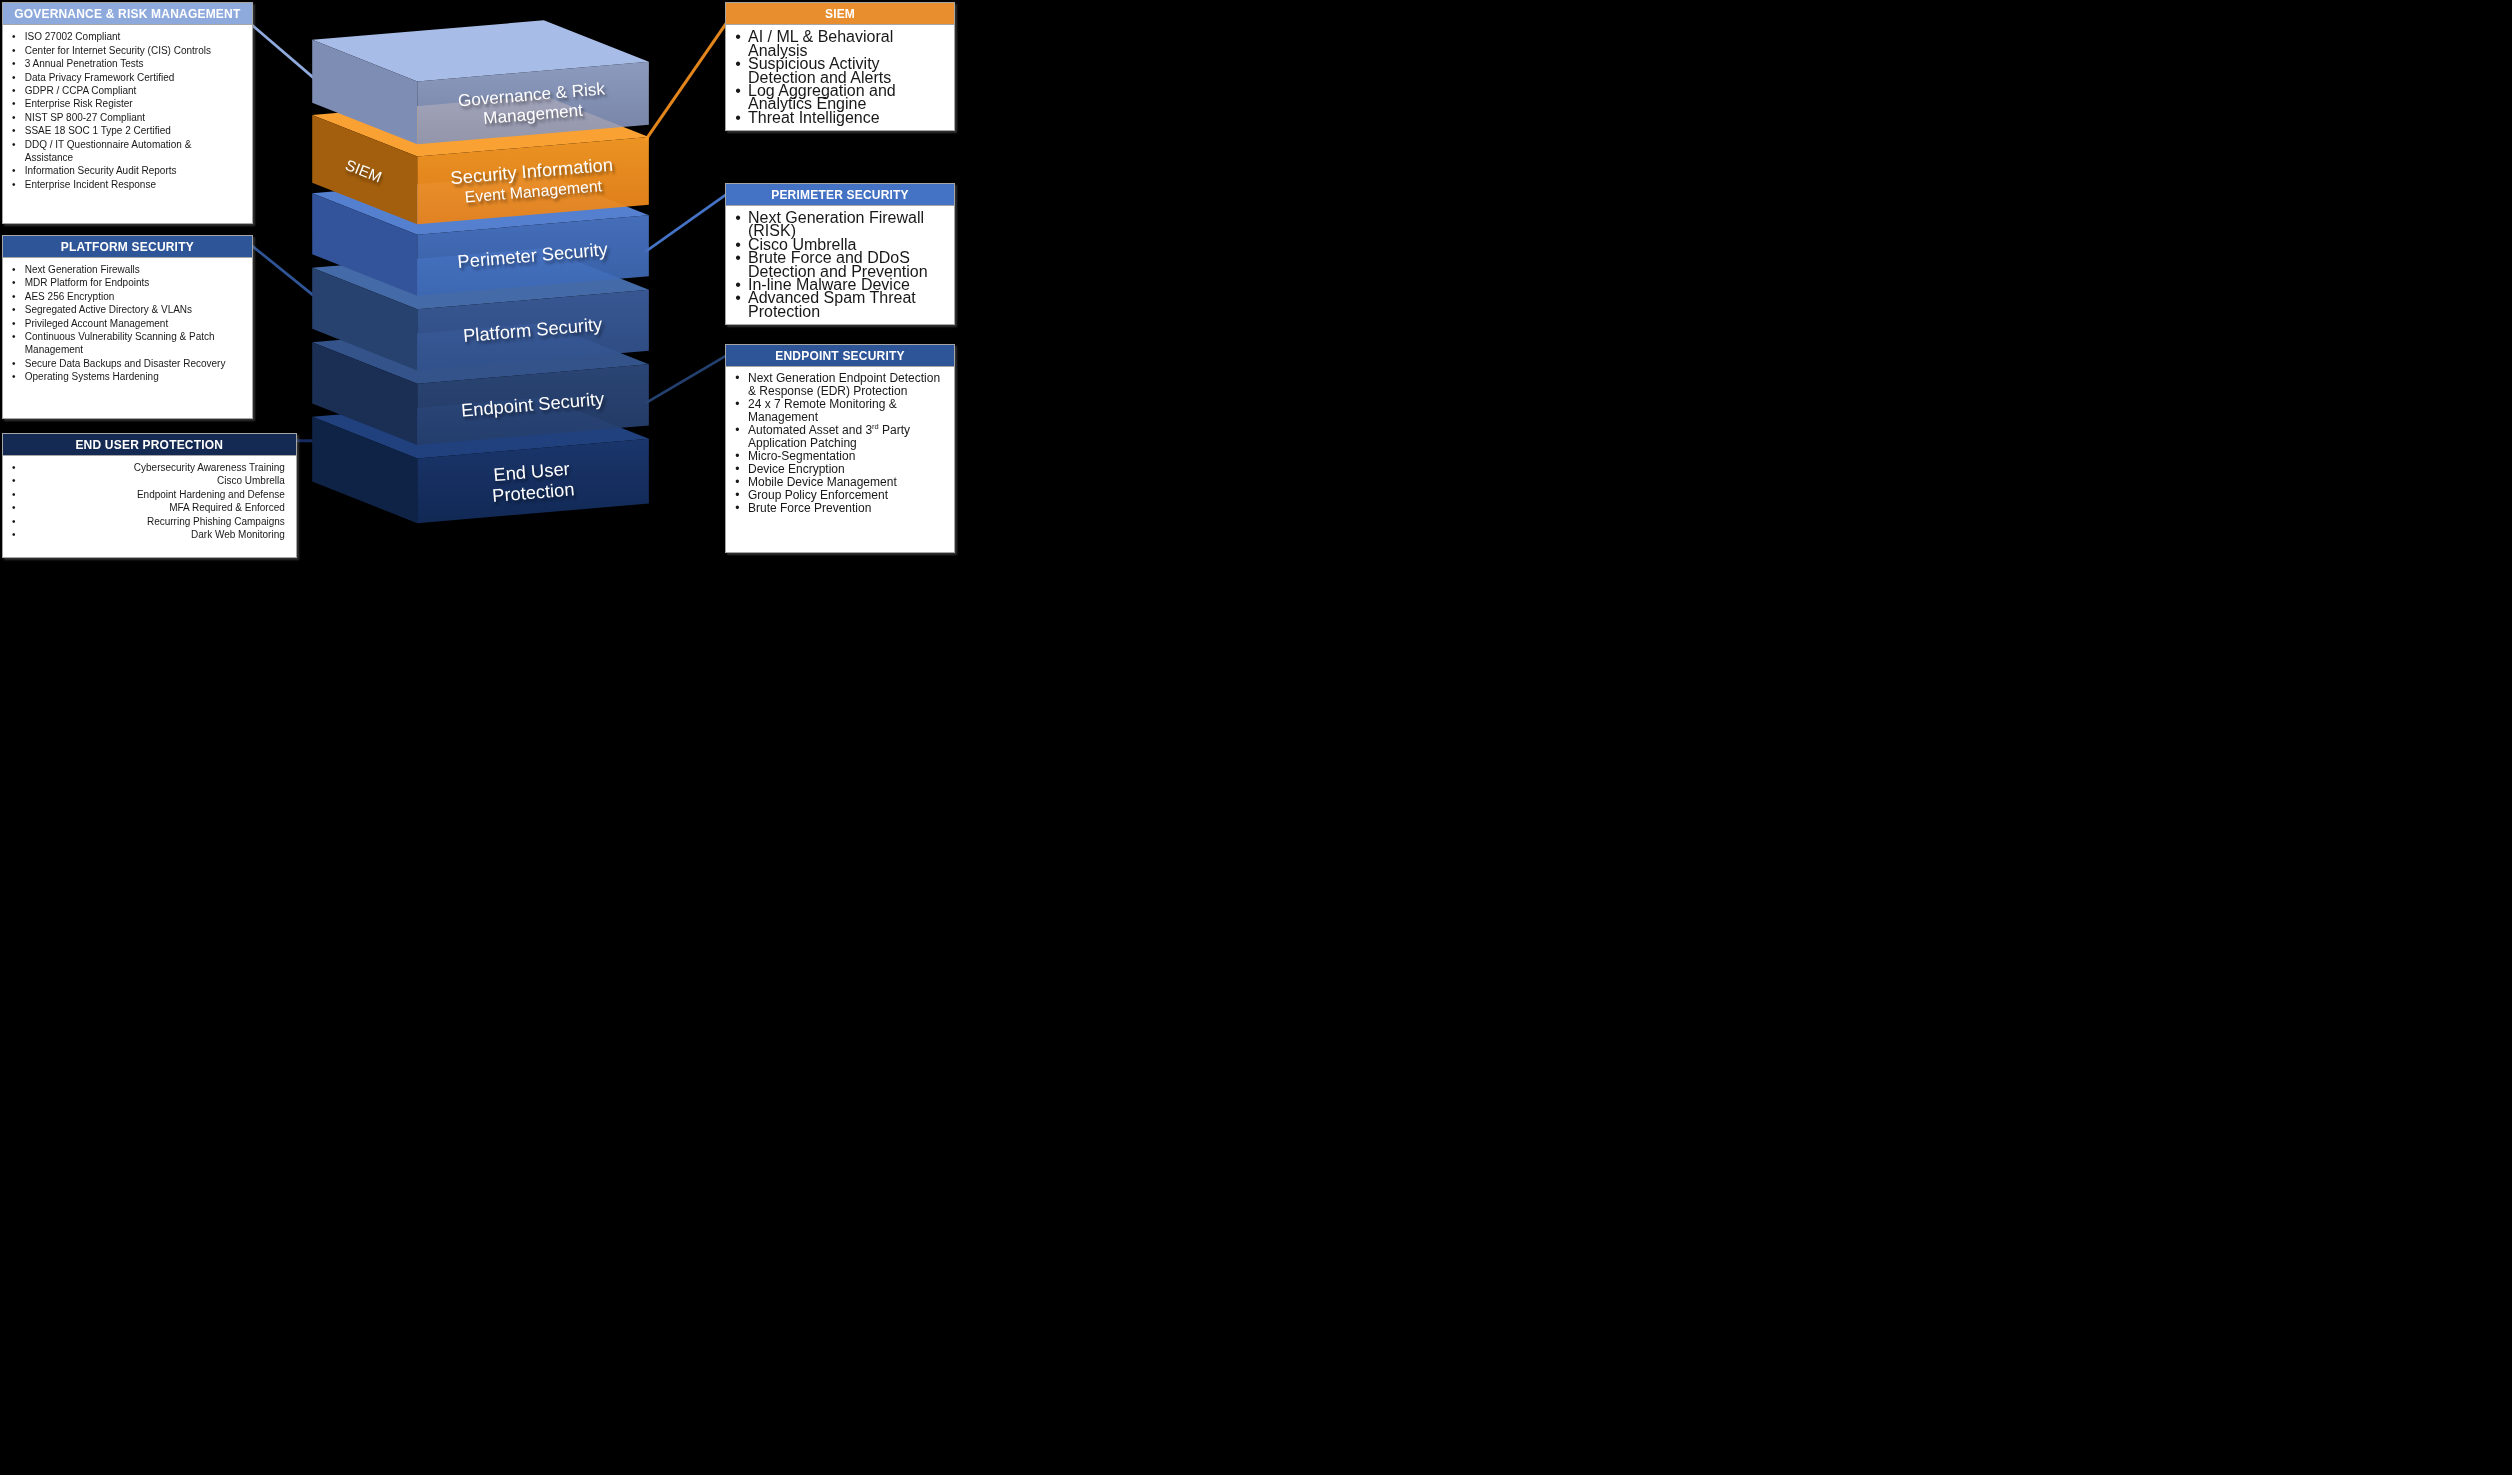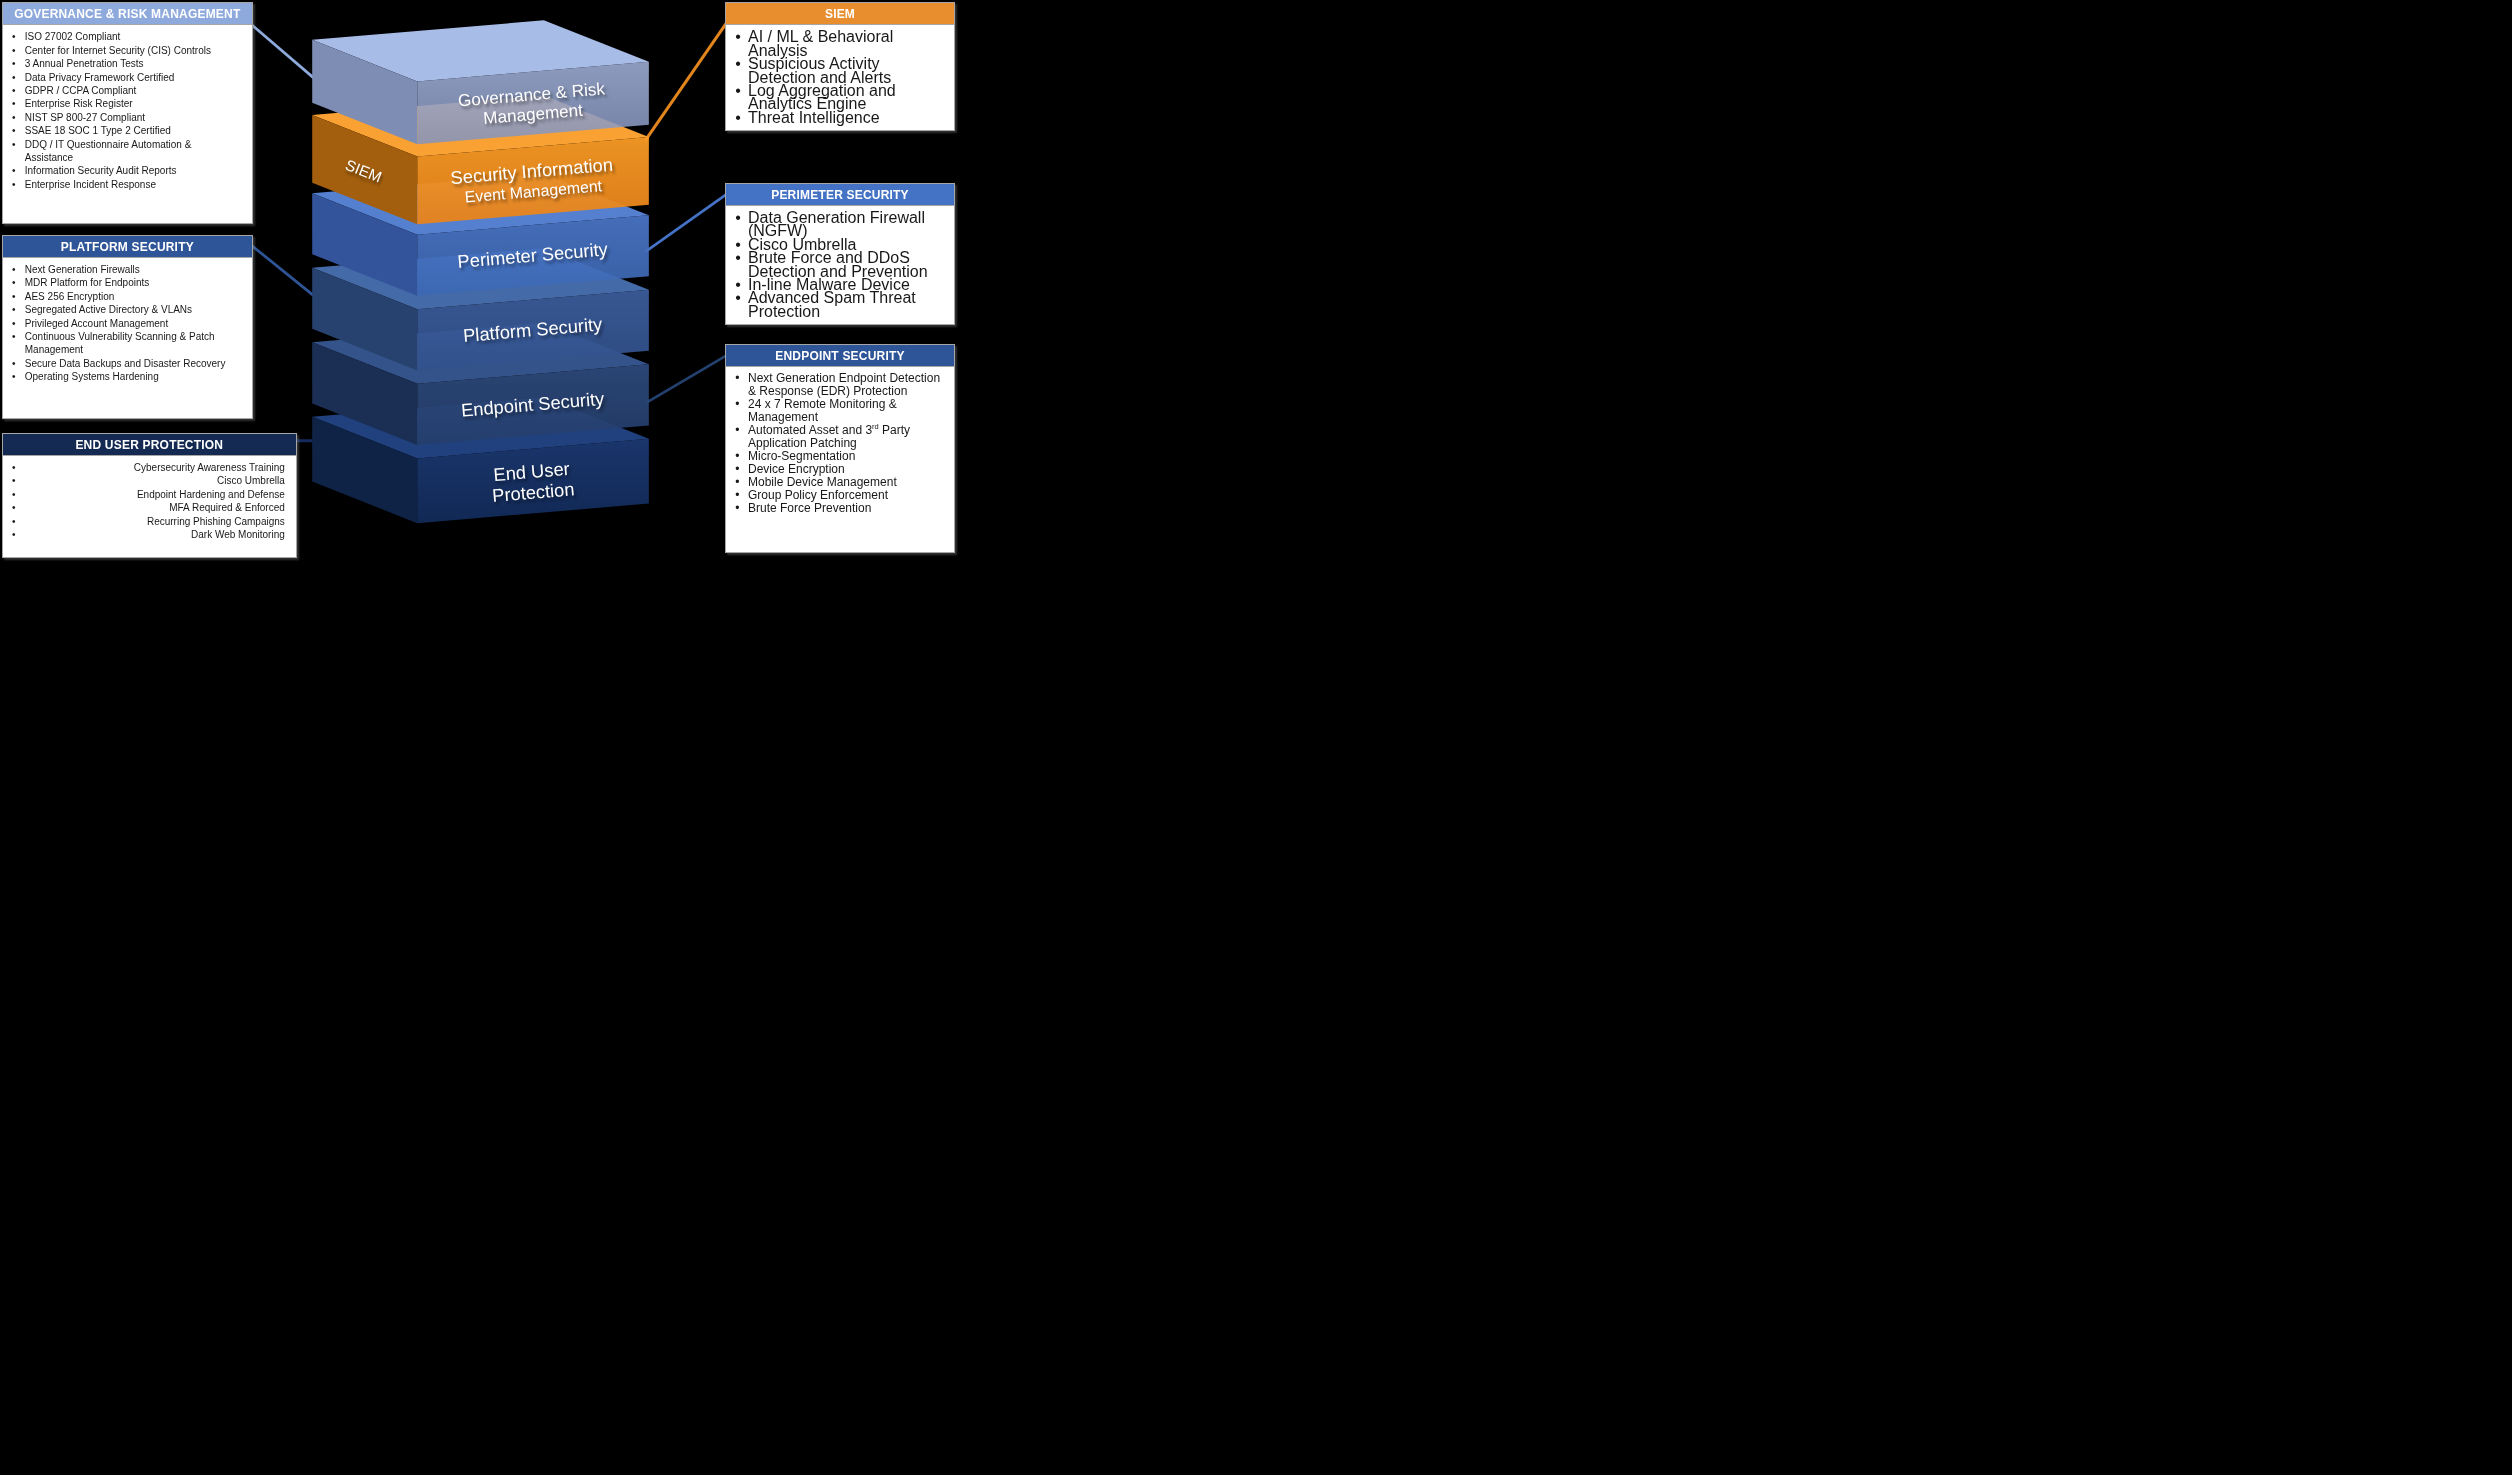--- a/index.html
+++ b/index.html
@@ -177,21 +177,21 @@
         <li>AI / ML &amp; Behavioral Analysis</li>
         <li>Suspicious Activity Detection and Alerts</li>
         <li>Log Aggregation and Analytics Engine</li>
         <li>Threat Intelligence</li>
       </ul>
   </div>
 
   <div class="callout right-col" style="left:725px;top:183px;width:230px;">
     <div class="callout-header hdr-perimeter">PERIMETER SECURITY</div>
     <ul class="callout-list" style="min-height:90px;">
-        <li>Data Generation Firewall (NGFW)</li>
+        <li>Next Generation Firewall (RISK)</li>
         <li>Cisco Umbrella</li>
         <li>Brute Force and DDoS Detection and Prevention</li>
         <li>In-line Malware Device</li>
         <li>Advanced Spam Threat Protection</li>
       </ul>
   </div>
 
   <div class="callout right-col" style="left:725px;top:344px;width:230px;">
     <div class="callout-header hdr-endpoint">ENDPOINT SECURITY</div>
     <ul class="callout-list compact" style="min-height:174px;">

